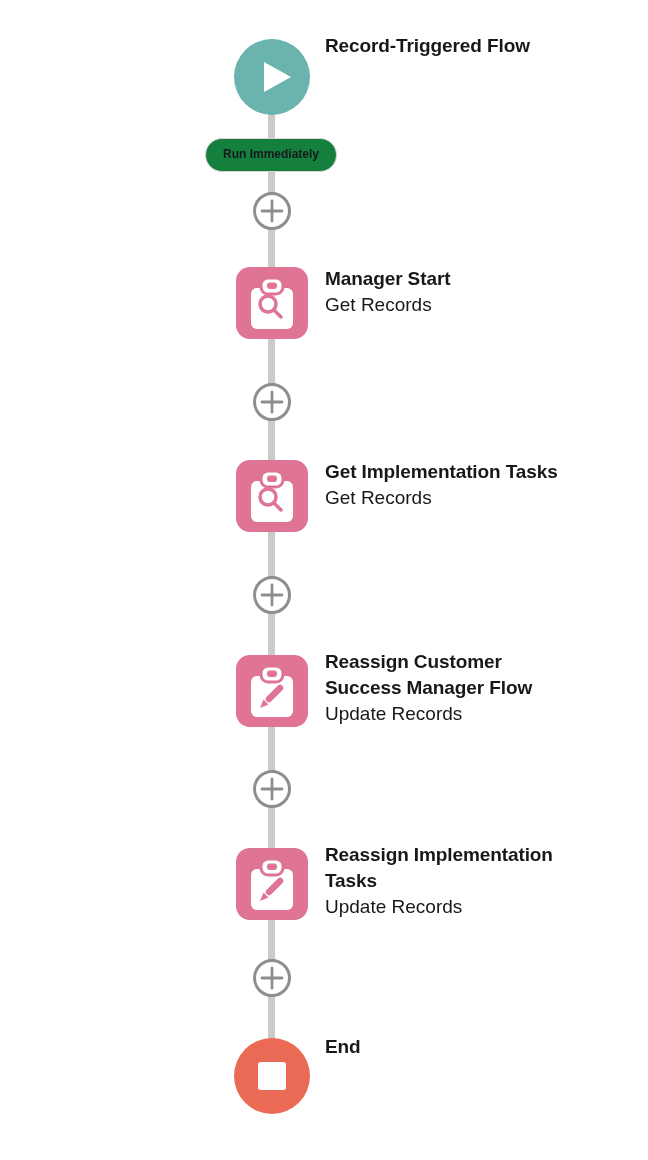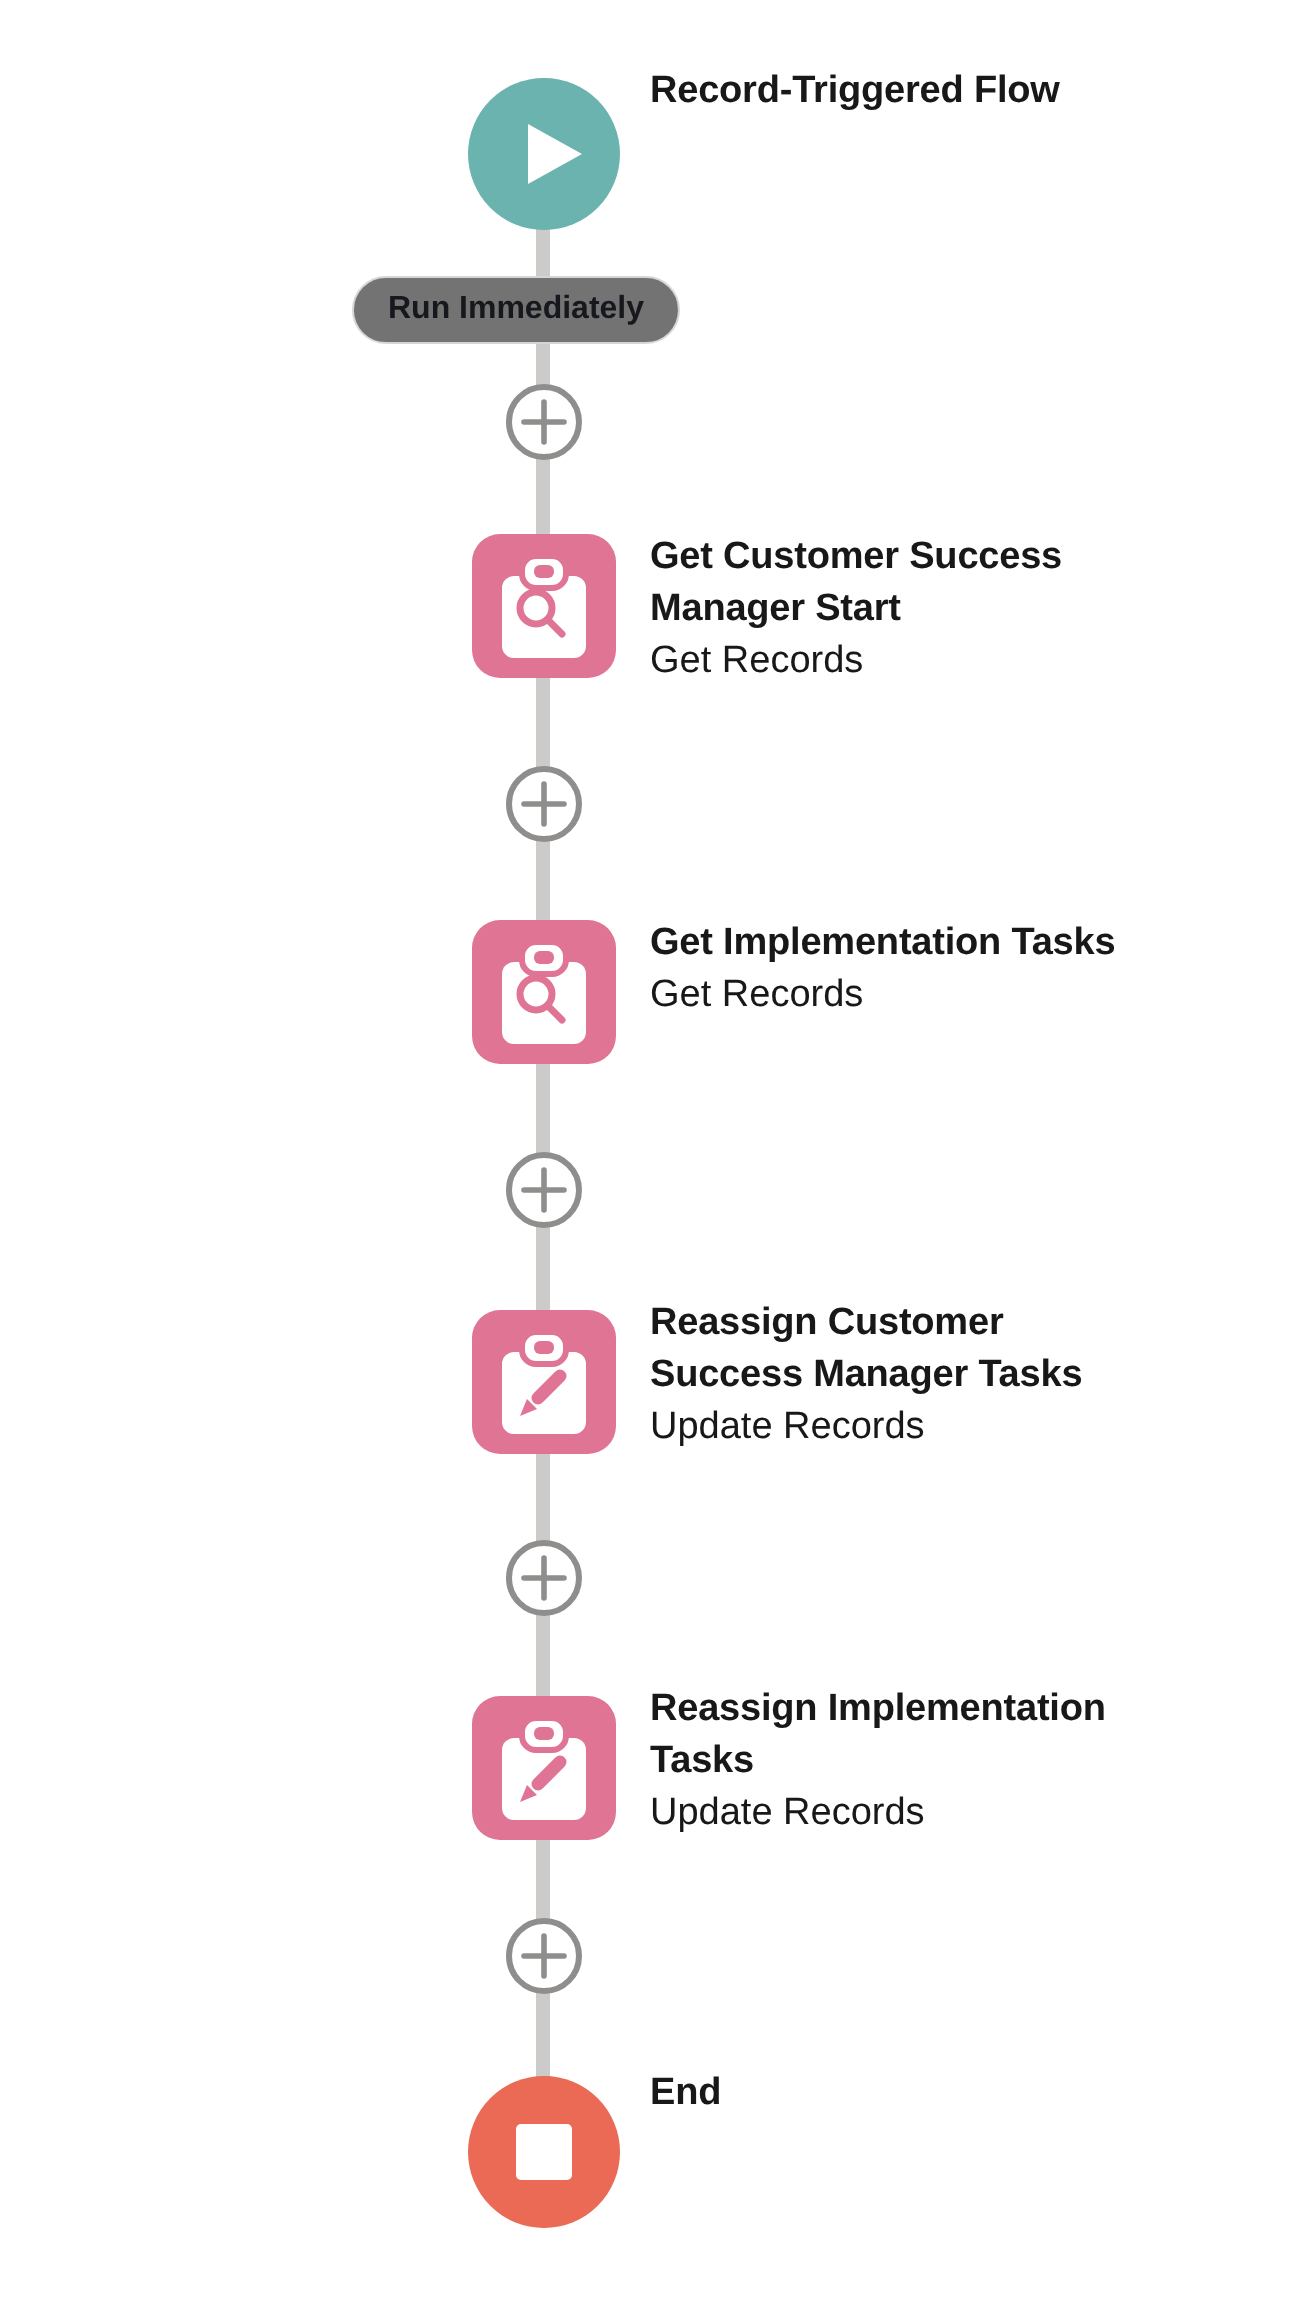--- a/index.html
+++ b/index.html
@@ -20,24 +20,24 @@
   .square-node{
     position:absolute;left:236px;width:72px;height:72px;border-radius:14px;
     background:#DF7495;z-index:2;display:flex;align-items:center;justify-content:center;cursor:pointer;
   }
   .plus-btn{
     position:absolute;left:253px;width:32px;height:32px;border-radius:50%;
     background:#ffffff;border:3px solid #8F8E8C;z-index:2;
     display:flex;align-items:center;justify-content:center;box-sizing:content-box;cursor:pointer;
   }
   .badge{
-    position:absolute;left:258px;top:138px;transform:translateX(-50%);
-    background:#737373;border:1.5px solid #D8D6D4;border-radius:17px;
+    position:absolute;left:271px;top:138px;transform:translateX(-50%);
+    background:#15803d;border:1.5px solid #D8D6D4;border-radius:17px;
     height:34px;line-height:31px;padding:0 17px;box-sizing:border-box;
-    font-size:16px;font-weight:700;white-space:nowrap;z-index:2;color:#16181D;
+    font-size:12px;font-weight:700;white-space:nowrap;z-index:2;color:#16181D;
   }
   .label{position:absolute;left:325px;z-index:1;}
   .label .title{font-size:19px;line-height:26px;font-weight:700;letter-spacing:-0.1px;}
   .label .title div{white-space:nowrap;}
   .label .subtitle{font-size:19px;line-height:26px;font-weight:400;white-space:nowrap;}
 </style>
 </head>
 <body>
 
 <div class="canvas">
@@ -67,21 +67,20 @@
     <svg width="72" height="72" viewBox="0 0 72 72">
       <rect x="15" y="21" width="42" height="41" rx="6" fill="#ffffff"></rect>
       <rect x="25" y="11" width="22" height="16" rx="7" fill="#ffffff" stroke="#DF7495" stroke-width="3"></rect>
       <rect x="31" y="15.5" width="10" height="6.5" rx="3" fill="#DF7495"></rect>
       <circle cx="32" cy="37" r="8" fill="none" stroke="#DF7495" stroke-width="3.5"></circle>
       <line x1="38" y1="43" x2="45" y2="50" stroke="#DF7495" stroke-width="3.5" stroke-linecap="round"></line>
     </svg>
   </div>
   <div class="label" style="top:266px">
     <div class="title">
-      <div>Get Customer Success</div>
       <div>Manager Start</div>
     </div>
     <div class="subtitle">Get Records</div>
   </div>
 
   <div class="plus-btn" style="top:383px">
     <svg width="24" height="24" viewBox="0 0 24 24">
       <path d="M12 2v20M2 12h20" stroke="#8F8E8C" stroke-width="2.8" stroke-linecap="round" fill="none"></path>
     </svg>
   </div>
@@ -113,21 +112,21 @@
       <rect x="15" y="21" width="42" height="41" rx="6" fill="#ffffff"></rect>
       <rect x="25" y="11" width="22" height="16" rx="7" fill="#ffffff" stroke="#DF7495" stroke-width="3"></rect>
       <rect x="31" y="15.5" width="10" height="6.5" rx="3" fill="#DF7495"></rect>
       <line x1="33" y1="44" x2="44" y2="33" stroke="#DF7495" stroke-width="6.5" stroke-linecap="round"></line>
       <polygon points="24,53 27.5,44.5 32.5,49.5" fill="#DF7495"></polygon>
     </svg>
   </div>
   <div class="label" style="top:649px">
     <div class="title">
       <div>Reassign Customer</div>
-      <div>Success Manager Tasks</div>
+      <div>Success Manager Flow</div>
     </div>
     <div class="subtitle">Update Records</div>
   </div>
 
   <div class="plus-btn" style="top:770px">
     <svg width="24" height="24" viewBox="0 0 24 24">
       <path d="M12 2v20M2 12h20" stroke="#8F8E8C" stroke-width="2.8" stroke-linecap="round" fill="none"></path>
     </svg>
   </div>
 

